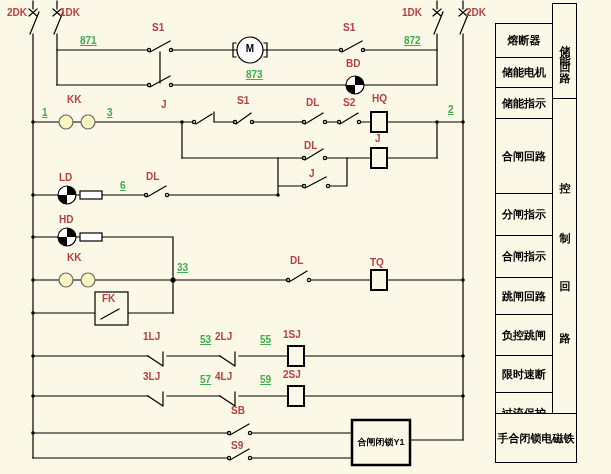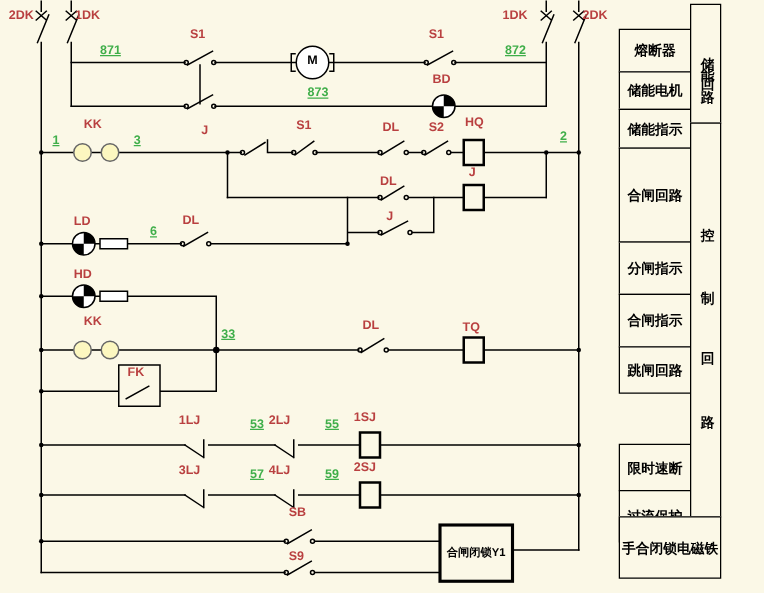--- a/index.html
+++ b/index.html
@@ -226,20 +226,21 @@
   <div class="y1box">合闸闭锁Y1</div>
 
   <div id="legend">
     <div class="cell rowcell" style="top:0;height:35px">熔断器</div>
     <div class="cell rowcell" style="top:34px;height:31px">储能电机</div>
     <div class="cell rowcell" style="top:64px;height:32px">储能指示</div>
     <div class="cell rowcell" style="top:170px;height:43px">分闸指示</div>
     <div class="cell rowcell" style="top:95px;height:76px">合闸回路</div>
     <div class="cell rowcell" style="top:212px;height:43px">合闸指示</div>
     <div class="cell rowcell" style="top:254px;height:38px">跳闸回路</div>
+    <div class="cell rowcell" style="top:291px;height:42px">负控跳闸</div>
     <div class="cell rowcell" style="top:332px;height:38px">限时速断</div>
     <div class="cell rowcell" style="top:369px;height:42px">过流保护</div>
     <div class="cell vcell v-energy" style="top:0;height:96px">储能回路</div>
     <div class="cell vcell v-control" style="top:95px;height:316px">控制回路</div>
     <div class="cell botcell" style="top:410px;height:50px">手合闭锁电磁铁</div>
   </div>
 
 </div>
 
 </body></html>

